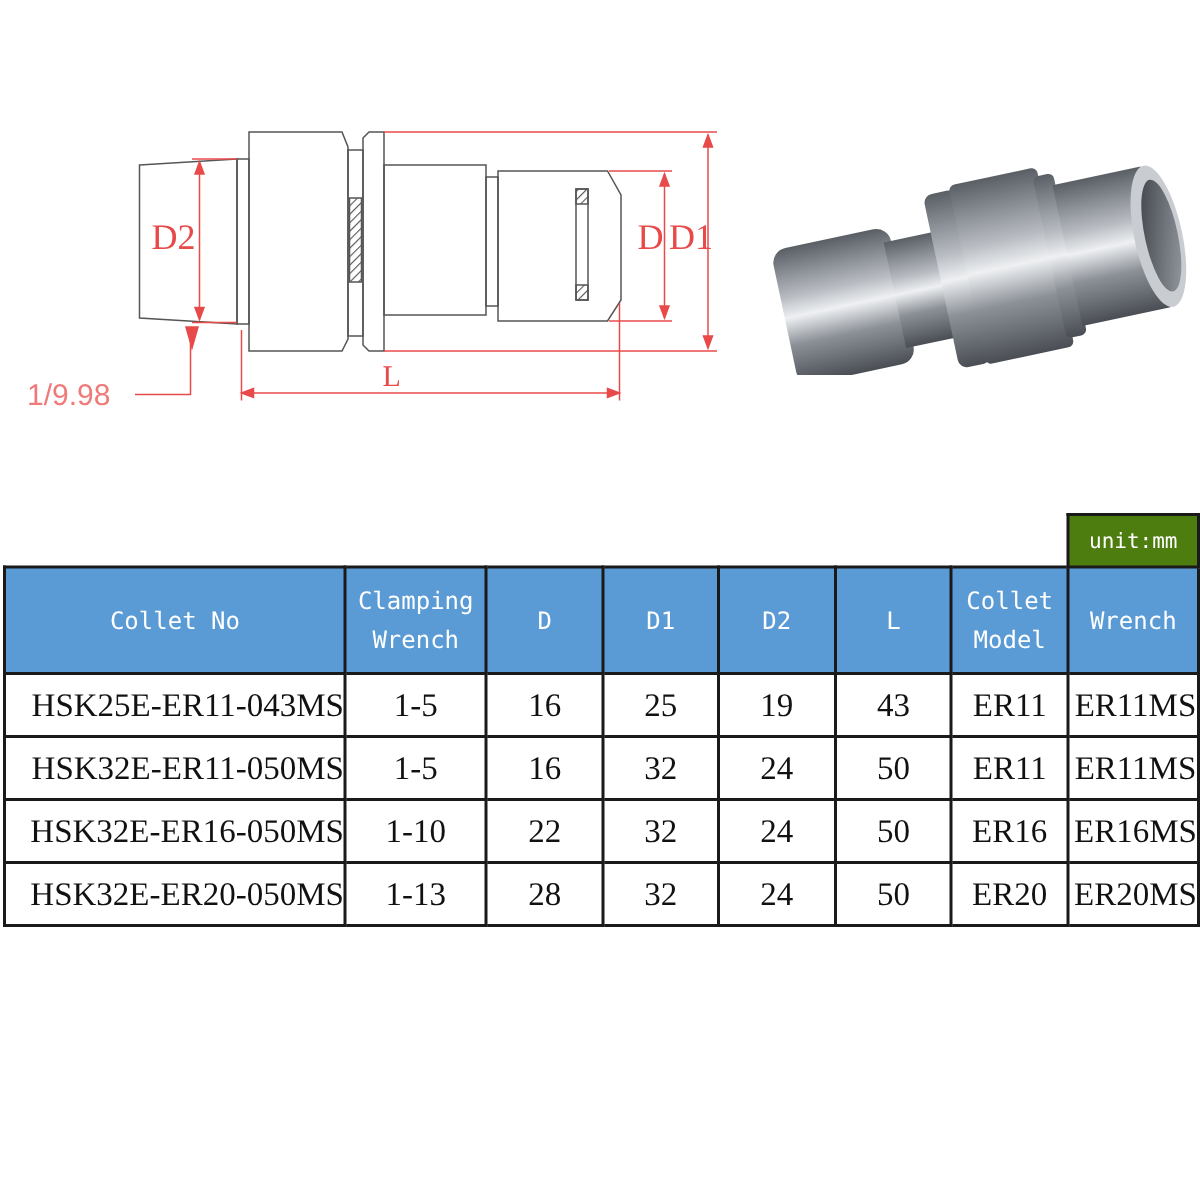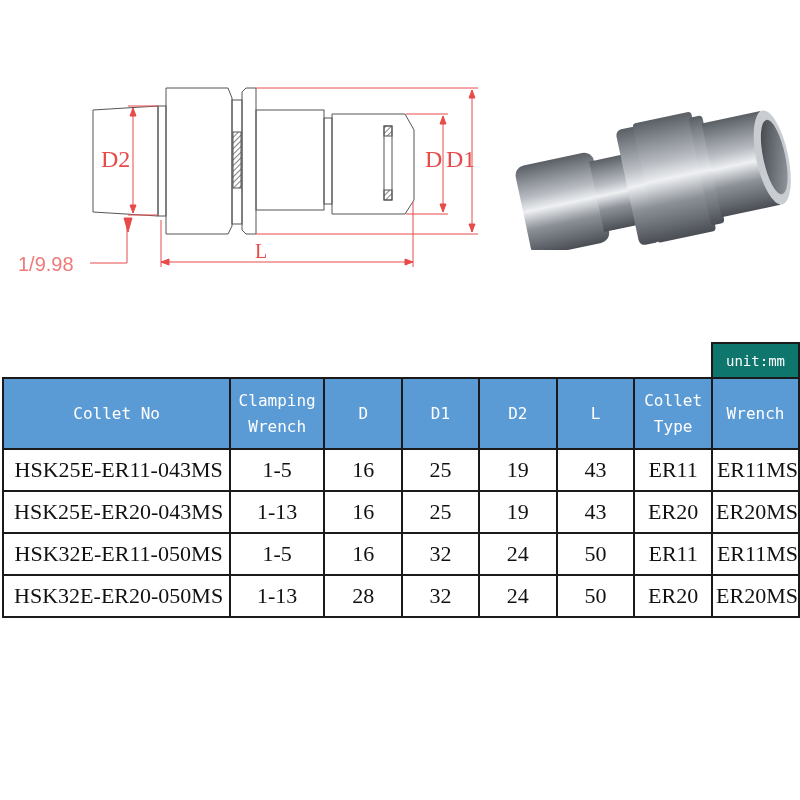--- a/index.html
+++ b/index.html
@@ -3,26 +3,26 @@
 <meta charset="utf-8">
 <style>
   html,body{margin:0;padding:0;background:#fff;}
   body{width:800px;height:800px;position:relative;overflow:hidden;font-family:"Liberation Serif",serif;}
   .drawing{position:absolute;left:0;top:70px;width:490px;height:210px;}
   .photo{position:absolute;left:490px;top:70px;width:310px;height:180px;}
   .lbl{position:absolute;color:#e84a4a;font-family:"Liberation Serif",serif;}
   .lbl-sans{position:absolute;color:#ef7a7a;font-family:"Liberation Sans",sans-serif;font-size:20px;}
   table.spec{position:absolute;left:2px;top:342px;border-collapse:collapse;table-layout:fixed;}
   table.spec td{border:2px solid #1a1a1a;padding:0;text-align:center;vertical-align:middle;}
-  .unit-cell{background:#0f766e;color:#fff;font-family:"DejaVu Sans Mono",monospace;font-size:14px;height:33px;}
+  .unit-cell{background:#4d7c0f;color:#fff;font-family:"DejaVu Sans Mono",monospace;font-size:14px;height:33px;}
   .blank-cell{border:none !important;}
   .hdr td{background:#5b9bd5;color:#fff;font-family:"DejaVu Sans Mono",monospace;font-size:16px;height:69px;line-height:26px;}
   .row td{height:40px;font-size:22px;color:#111;background:#fff;font-family:"Liberation Serif",serif;}
-  .row td.model{text-align:center;padding-left:4px;font-size:22px;}
-  .row td.wr{text-align:right;padding-left:3px;}
+  .row td.model{text-align:right;padding-left:4px;font-size:22px;}
+  .row td.wr{text-align:center;padding-left:3px;}
 </style>
 </head>
 <body>
 
 <div class="drawing">
   <svg width="490" height="210" viewBox="0 0 490 210">
     <g fill="none" stroke="#555" stroke-width="1">
 
       <path d="M93 40 L158 36 L158 146 L93 142 Z"></path>
       <rect x="158" y="36" width="8" height="110"></rect>
@@ -129,52 +129,52 @@
     <td class="blank-cell" colspan="7"></td>
     <td class="unit-cell">unit:mm</td>
   </tr>
   <tr class="hdr">
     <td>Collet No</td>
     <td><span>Clamping</span><br><span>Wrench</span></td>
     <td>D</td>
     <td>D1</td>
     <td>D2</td>
     <td>L</td>
-    <td><span>Collet</span><br><span>Type</span></td>
+    <td><span>Collet</span><br><span>Model</span></td>
     <td>Wrench</td>
   </tr>
   <tr class="row">
     <td class="model">HSK25E-ER11-043MS</td>
     <td>1-5</td>
     <td>16</td>
     <td>25</td>
     <td>19</td>
     <td>43</td>
     <td>ER11</td>
     <td class="wr">ER11MS</td>
   </tr>
   <tr class="row">
-    <td class="model">HSK25E-ER20-043MS</td>
-    <td>1-13</td>
-    <td>16</td>
-    <td>25</td>
-    <td>19</td>
-    <td>43</td>
-    <td>ER20</td>
-    <td class="wr">ER20MS</td>
-  </tr>
-  <tr class="row">
     <td class="model">HSK32E-ER11-050MS</td>
     <td>1-5</td>
     <td>16</td>
     <td>32</td>
     <td>24</td>
     <td>50</td>
     <td>ER11</td>
     <td class="wr">ER11MS</td>
+  </tr>
+  <tr class="row">
+    <td class="model">HSK32E-ER16-050MS</td>
+    <td>1-10</td>
+    <td>22</td>
+    <td>32</td>
+    <td>24</td>
+    <td>50</td>
+    <td>ER16</td>
+    <td class="wr">ER16MS</td>
   </tr>
   <tr class="row">
     <td class="model">HSK32E-ER20-050MS</td>
     <td>1-13</td>
     <td>28</td>
     <td>32</td>
     <td>24</td>
     <td>50</td>
     <td>ER20</td>
     <td class="wr">ER20MS</td>

